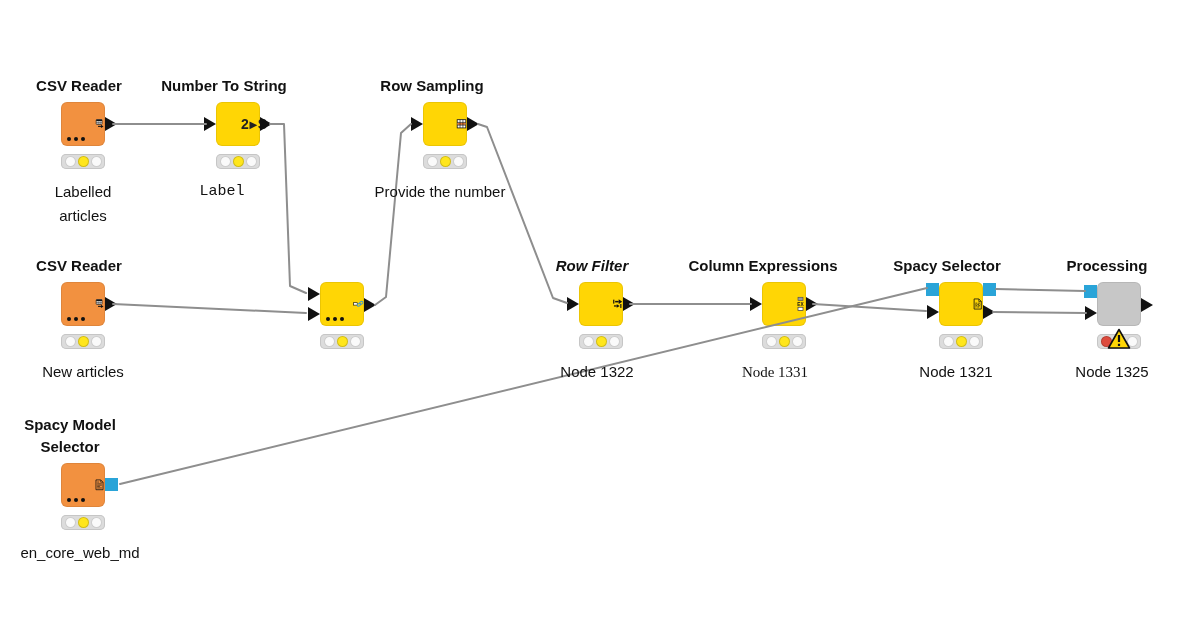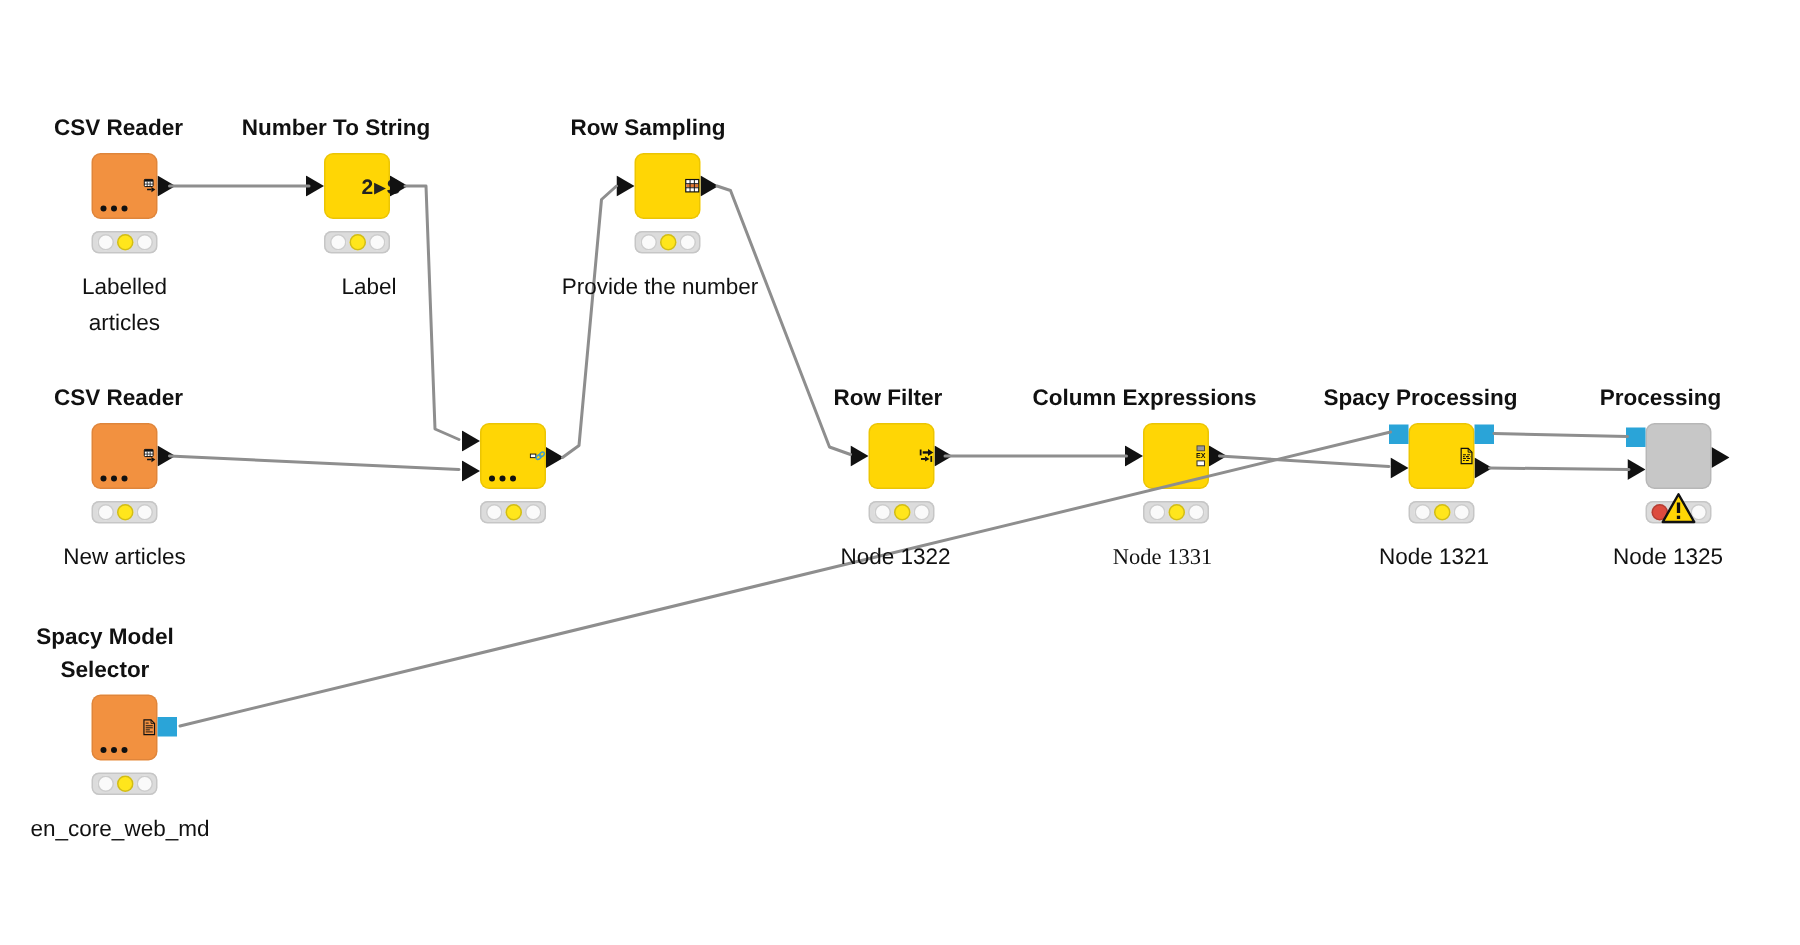--- a/index.html
+++ b/index.html
@@ -88,21 +88,21 @@
         </svg></div>
     </div>
     <div class="node-title" style="left: 94px; top: 75px;">
       <div>Number To String</div>
     </div>
     <div class="status" style="left: 216px; top: 154px;">
       <i style="left: 3.5px; background: rgb(250, 250, 250);"></i>
       <i style="left: 16.5px; background: rgb(255, 230, 28);"></i>
       <i style="left: 29.5px; background: rgb(250, 250, 250);"></i>
     </div>
-    <div class="node-label" style="left: 116px; top: 180px;">
+    <div class="node-label" style="left: 92px; top: 180px; font-family: Liberation Mono, monospace;">
       <div>Label</div>
     </div>
     <div class="node" style="left: 423px; top: 102px; background: rgb(255, 214, 5);">
       <div class="icon-wrap">
         <svg width="28" height="26" viewBox="0 0 28 26">
           <rect x="3" y="2" width="22" height="21" fill="#fff" stroke="#111" stroke-width="2"></rect>
           <rect x="4" y="9.8" width="20" height="5.4" fill="#E2762F"></rect>
           <line x1="10.3" y1="2" x2="10.3" y2="23" stroke="#111" stroke-width="1.6"></line>
           <line x1="17.6" y1="2" x2="17.6" y2="23" stroke="#111" stroke-width="1.6"></line>
           <line x1="3" y1="9" x2="25" y2="9" stroke="#111" stroke-width="1.6"></line>
@@ -202,21 +202,21 @@
           </g>
         </svg>
       </div>
       <div class="port" style="left: -12px; top: 15px; width: 12px; height: 14px;"><svg width="12" height="14" viewBox="0 0 12 14">
           <path d="M0 0 L12 7 L0 14 Z" fill="#111111"></path>
         </svg></div>
       <div class="port" style="right: -12px; top: 15px; width: 12px; height: 14px;"><svg width="12" height="14" viewBox="0 0 12 14">
           <path d="M0 0 L12 7 L0 14 Z" fill="#111111"></path>
         </svg></div>
     </div>
-    <div class="node-title" style="left: 462px; top: 255px;">
+    <div class="node-title" style="left: 462px; top: 255px; font-style: italic;">
       <div>Row Filter</div>
     </div>
     <div class="status" style="left: 579px; top: 334px;">
       <i style="left: 3.5px; background: rgb(250, 250, 250);"></i>
       <i style="left: 16.5px; background: rgb(255, 230, 28);"></i>
       <i style="left: 29.5px; background: rgb(250, 250, 250);"></i>
     </div>
     <div class="node-label" style="left: 467px; top: 360px;">
       <div>Node 1322</div>
     </div>
@@ -267,21 +267,21 @@
       <div class="port" style="left: -13px; top: 0.5px; width: 13px; height: 13px; background: rgb(42, 164, 216);"></div>
       <div class="port" style="left: -12px; top: 23px; width: 12px; height: 14px;"><svg width="12" height="14" viewBox="0 0 12 14">
           <path d="M0 0 L12 7 L0 14 Z" fill="#111111"></path>
         </svg></div>
       <div class="port" style="right: -13px; top: 0.5px; width: 13px; height: 13px; background: rgb(42, 164, 216);"></div>
       <div class="port" style="right: -12px; top: 23px; width: 12px; height: 14px;"><svg width="12" height="14" viewBox="0 0 12 14">
           <path d="M0 0 L12 7 L0 14 Z" fill="#111111"></path>
         </svg></div>
     </div>
     <div class="node-title" style="left: 817px; top: 255px;">
-      <div>Spacy Processing</div>
+      <div>Spacy Selector</div>
     </div>
     <div class="status" style="left: 939px; top: 334px;">
       <i style="left: 3.5px; background: rgb(250, 250, 250);"></i>
       <i style="left: 16.5px; background: rgb(255, 230, 28);"></i>
       <i style="left: 29.5px; background: rgb(250, 250, 250);"></i>
     </div>
     <div class="node-label" style="left: 826px; top: 360px;">
       <div>Node 1321</div>
     </div>
     <div class="node" style="left: 1097px; top: 282px; background: rgb(199, 199, 199);">

